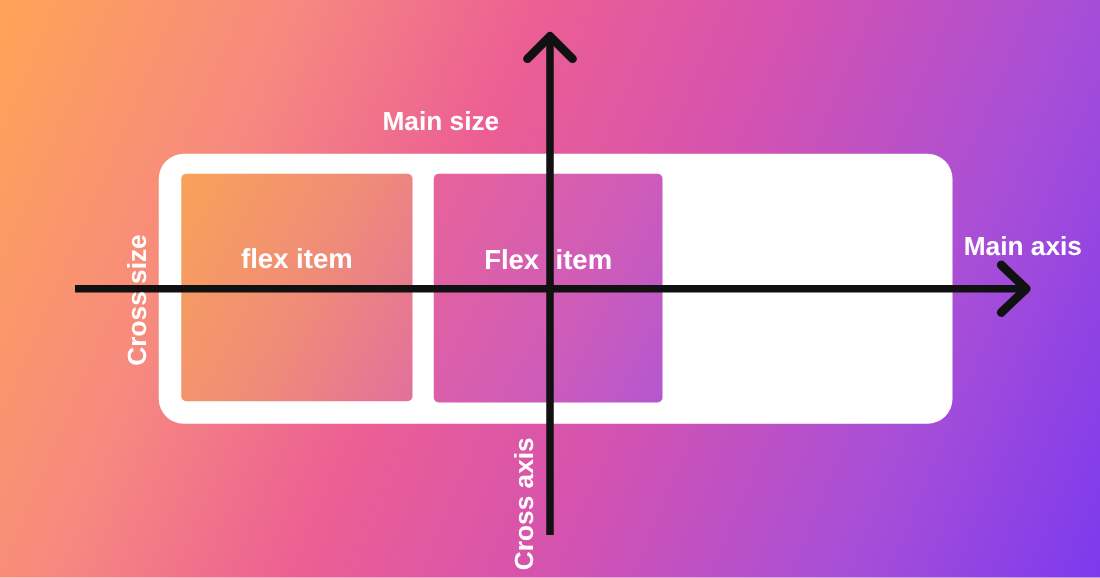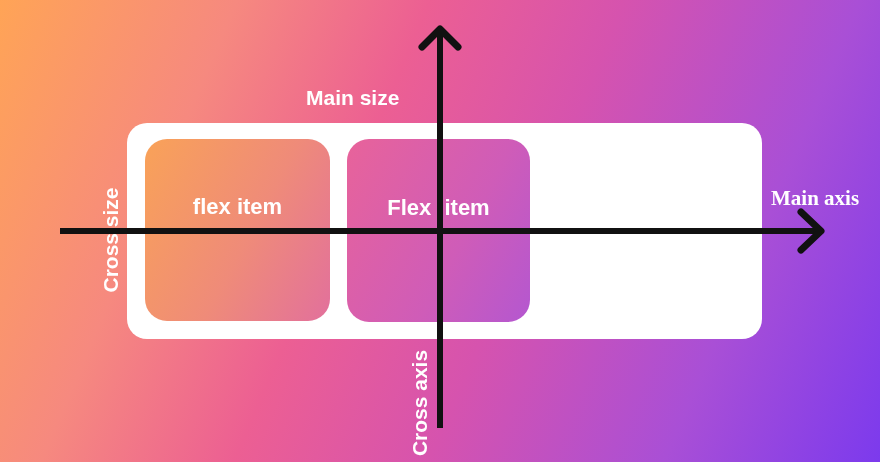--- a/index.html
+++ b/index.html
@@ -35,21 +35,21 @@
     border-radius: 20px;
   }
 
   .flex-item {
     position: absolute;
     display: flex;
     align-items: center;
     justify-content: center;
     padding-bottom: 46px;
     box-sizing: border-box;
-    border-radius: 22px;
+    border-radius: 4px;
     color: #ffffff;
     font-weight: bold;
     font-size: 22px;
   }
   .item-1 {
     left: 145px; top: 139px;
     width: 185px; height: 182px;
     background: linear-gradient(118deg, #f9a258 0%, #ef8b79 55%, #e2709c 100%);
   }
   .item-2 {
@@ -67,21 +67,21 @@
   }
 
   .label {
     position: absolute;
     color: #ffffff;
     font-weight: bold;
     font-size: 21px;
     white-space: nowrap;
   }
   .label-main-size  { left: 306px; top: 86px; }
-  .label-main-axis  { left: 771px; top: 186px; font-family: Liberation Serif, serif; }
+  .label-main-axis  { left: 771px; top: 186px; }
   .label-flex-container {
     left: 567px; top: 161px;
     color: #5e1da8;
     font-size: 22px;
   }
   .label-rotated {
     transform: translate(-50%, -50%) rotate(-90deg);
   }
   .label-cross-size { left: 111px; top: 240px; }
   .label-cross-axis { left: 420px; top: 403px; }

